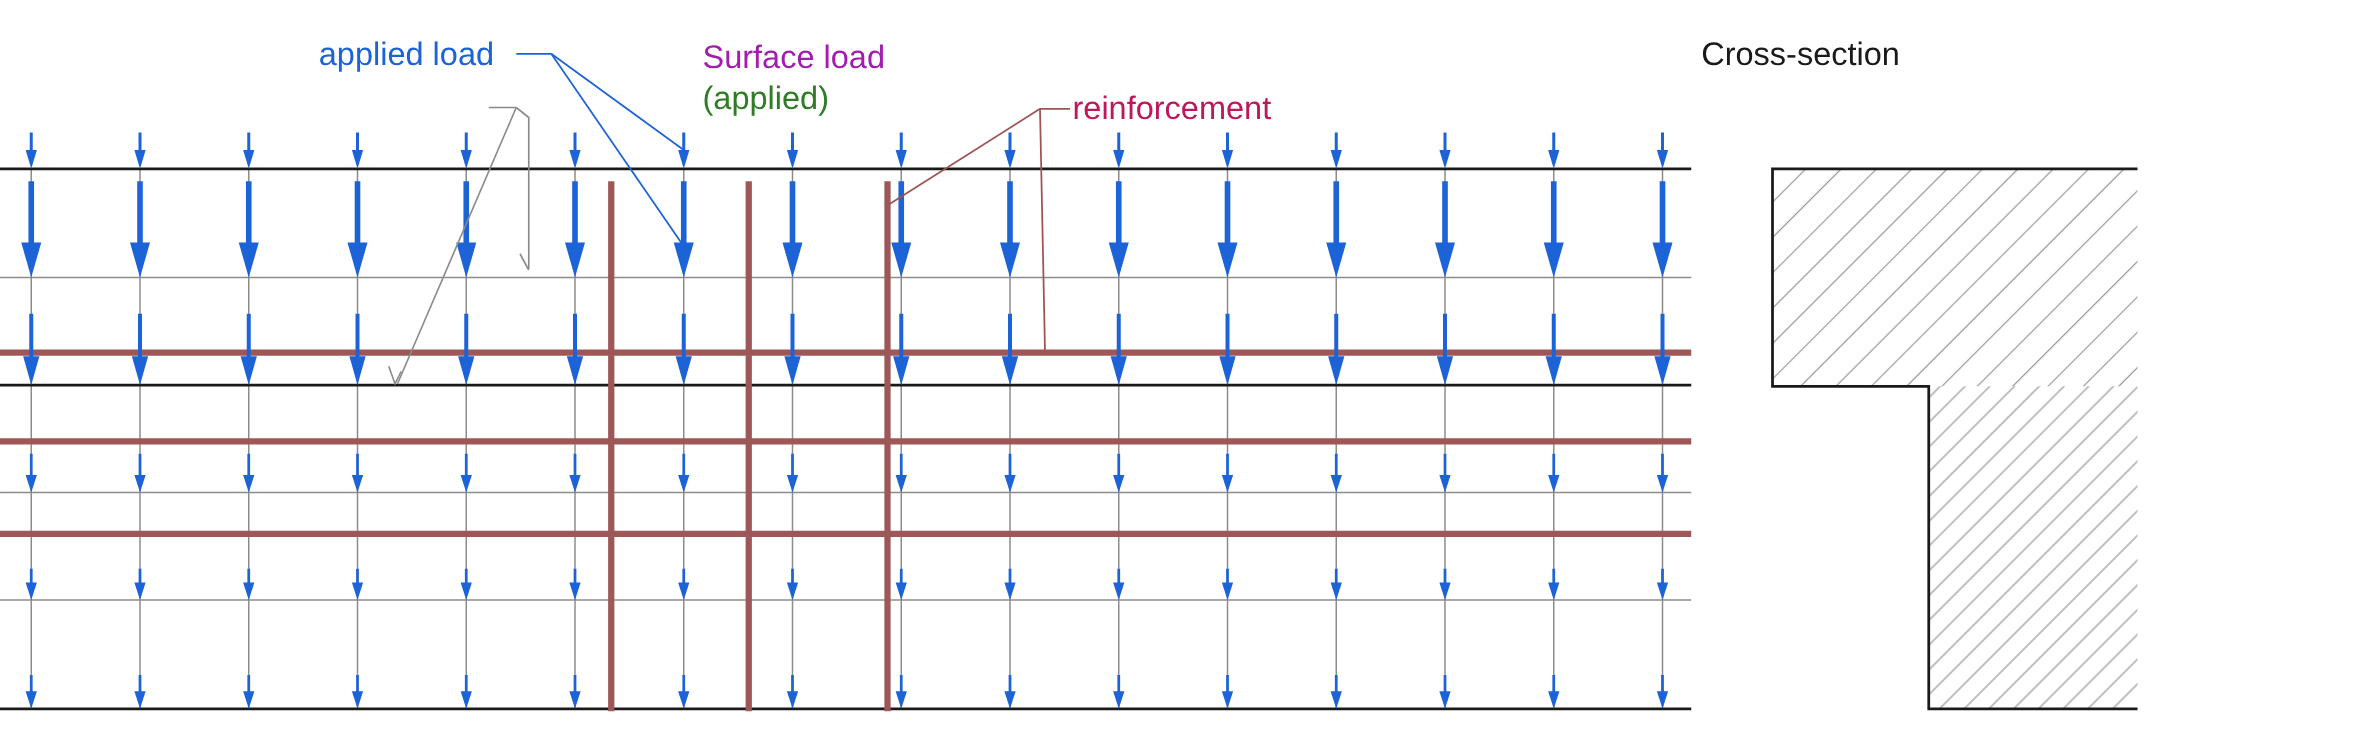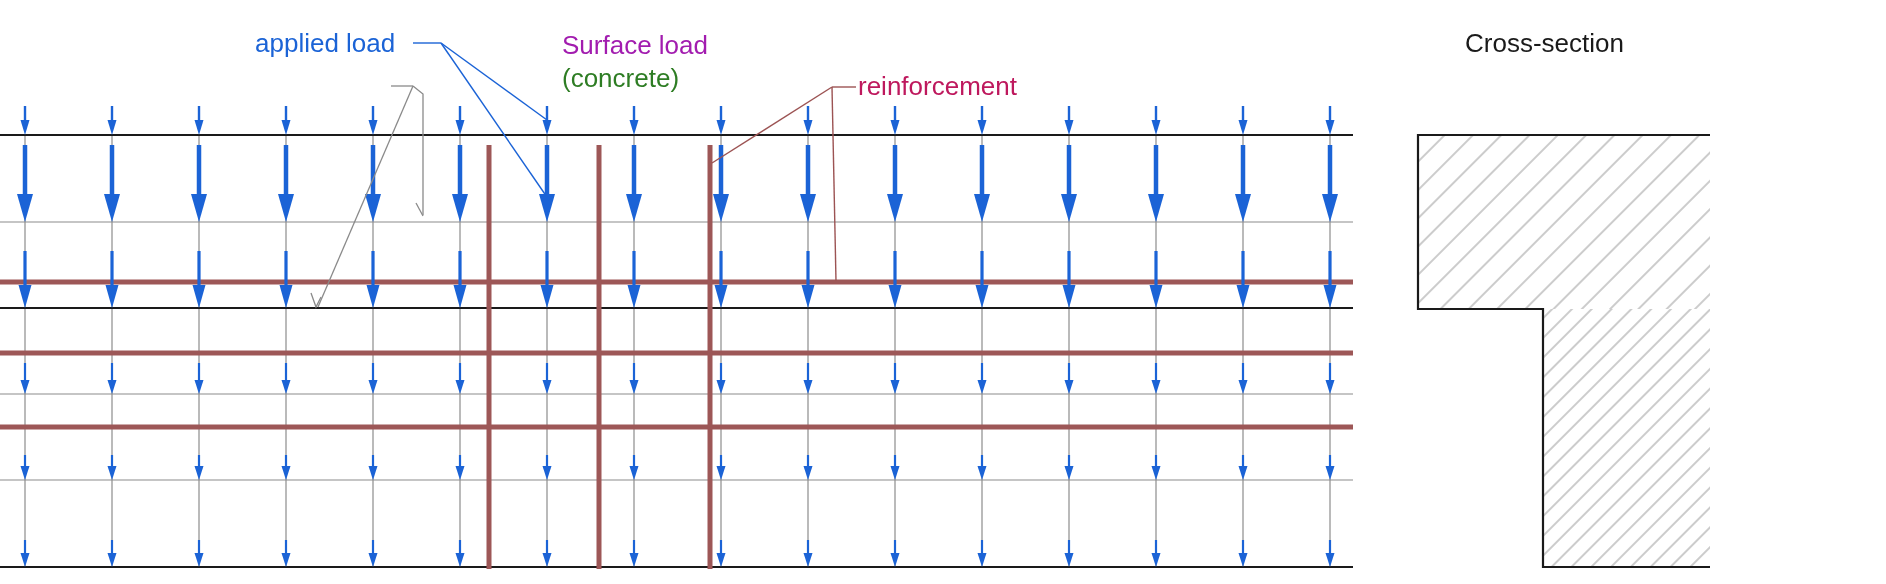--- a/index.html
+++ b/index.html
@@ -276,17 +276,17 @@
       </g>
     <g id="g-cross">
         <rect x="1418" y="125" width="457" height="174" fill="url(#hatchFlange)"></rect>
         <rect x="1543" y="299" width="207" height="258" fill="url(#hatchWeb)"></rect>
         <path d="M1418,125 L1875,125 L1875,299 L1750,299 L1750,557 L1543,557 L1543,299 L1418,299 Z" fill="none" stroke="#1a1a1a" stroke-width="2.2"></path>
       </g>
   </svg>
 
   <div class="fig-label" style="left: 255px; top: 20px; color: rgb(27, 99, 214); font-size: 26px;">applied load</div>
   <div class="fig-label" style="left: 562px; top: 22px; color: #a21caf; font-size: 26px;">Surface load</div>
-  <div class="fig-label" style="left: 562px; top: 55px; color: rgb(46, 125, 36); font-size: 26px;">(concrete)</div>
+  <div class="fig-label" style="left: 562px; top: 55px; color: rgb(46, 125, 36); font-size: 26px;">(applied)</div>
   <div class="fig-label" style="left: 858px; top: 63px; color: #be185d; font-size: 26px;">reinforcement</div>
-  <div class="fig-label" style="left: 1465px; top: 20px; color: rgb(26, 26, 26); font-size: 26px;">Cross-section</div>
+  <div class="fig-label" style="left: 1361px; top: 20px; color: rgb(26, 26, 26); font-size: 26px;">Cross-section</div>
 
 </div>
 
 </body></html>

